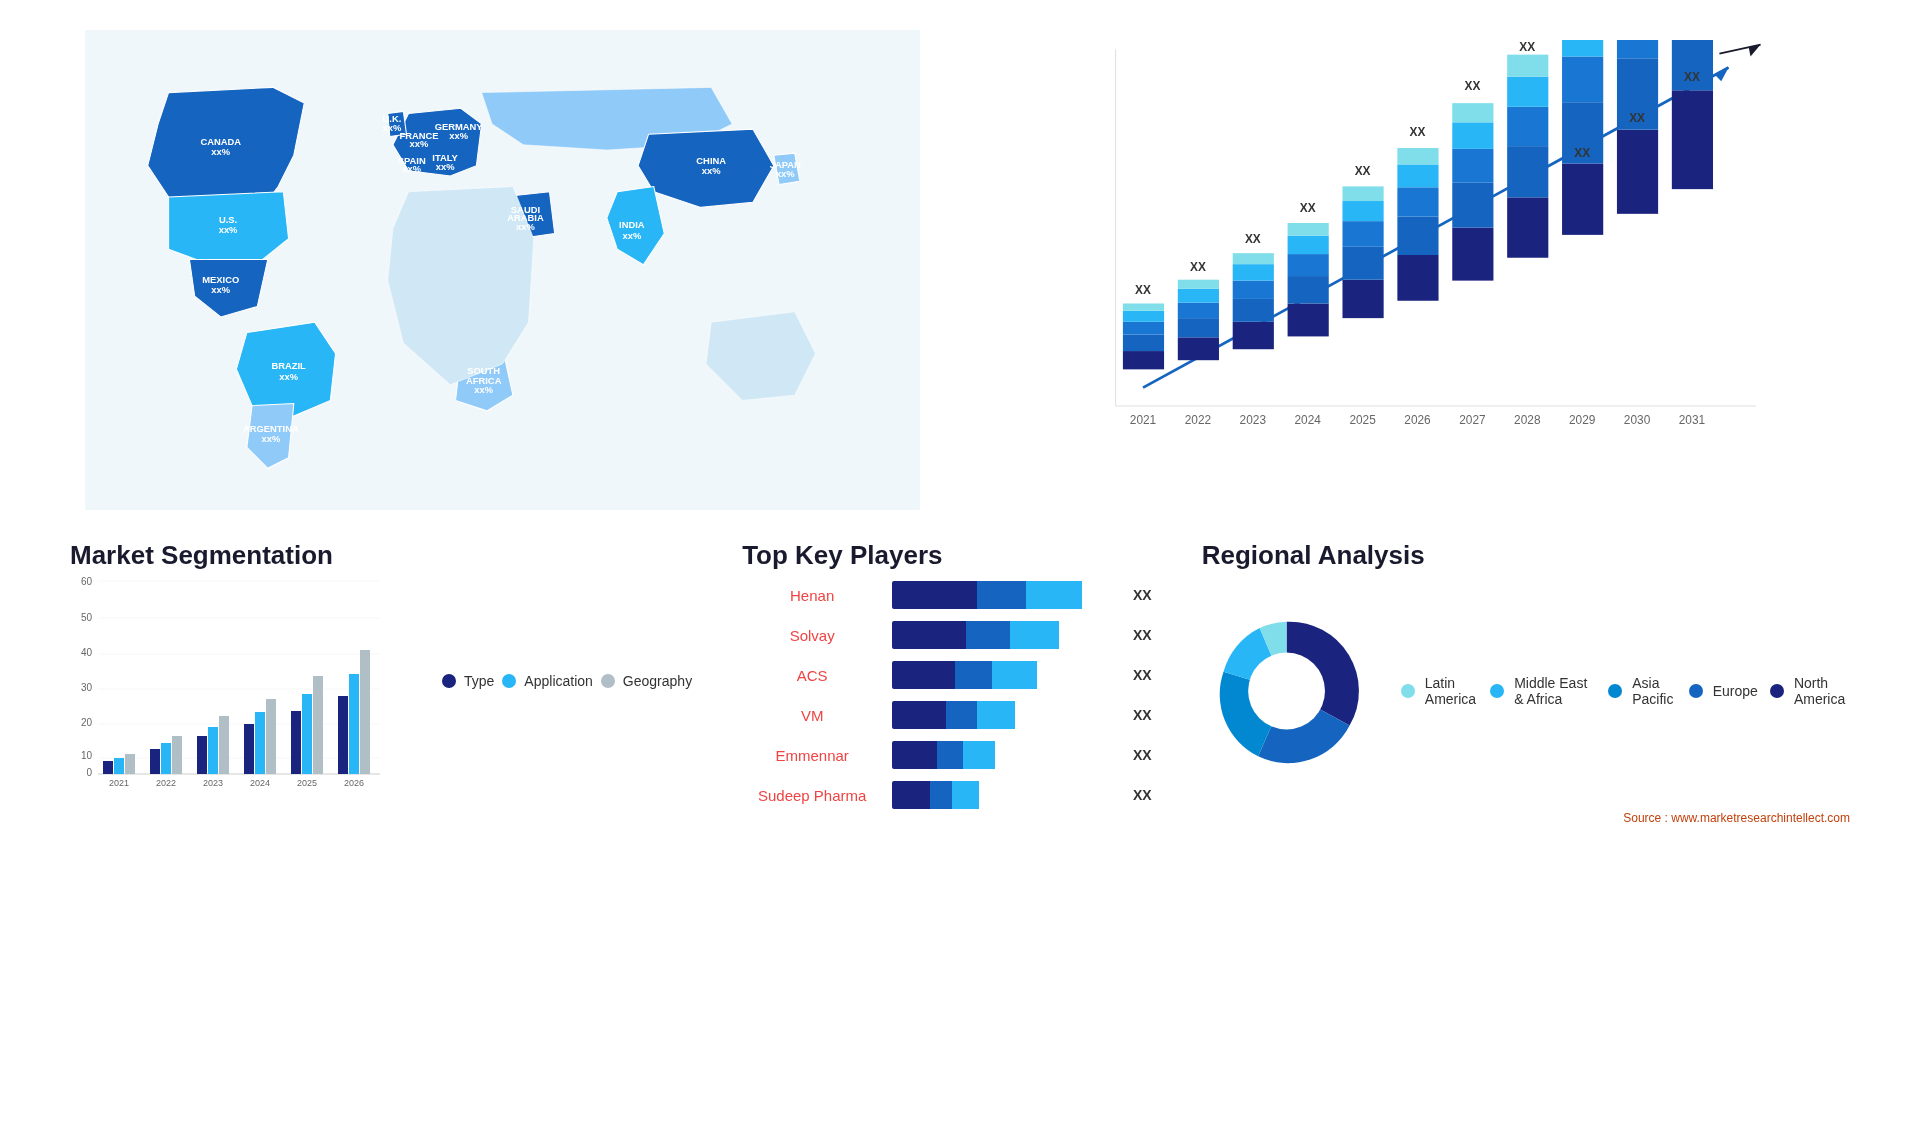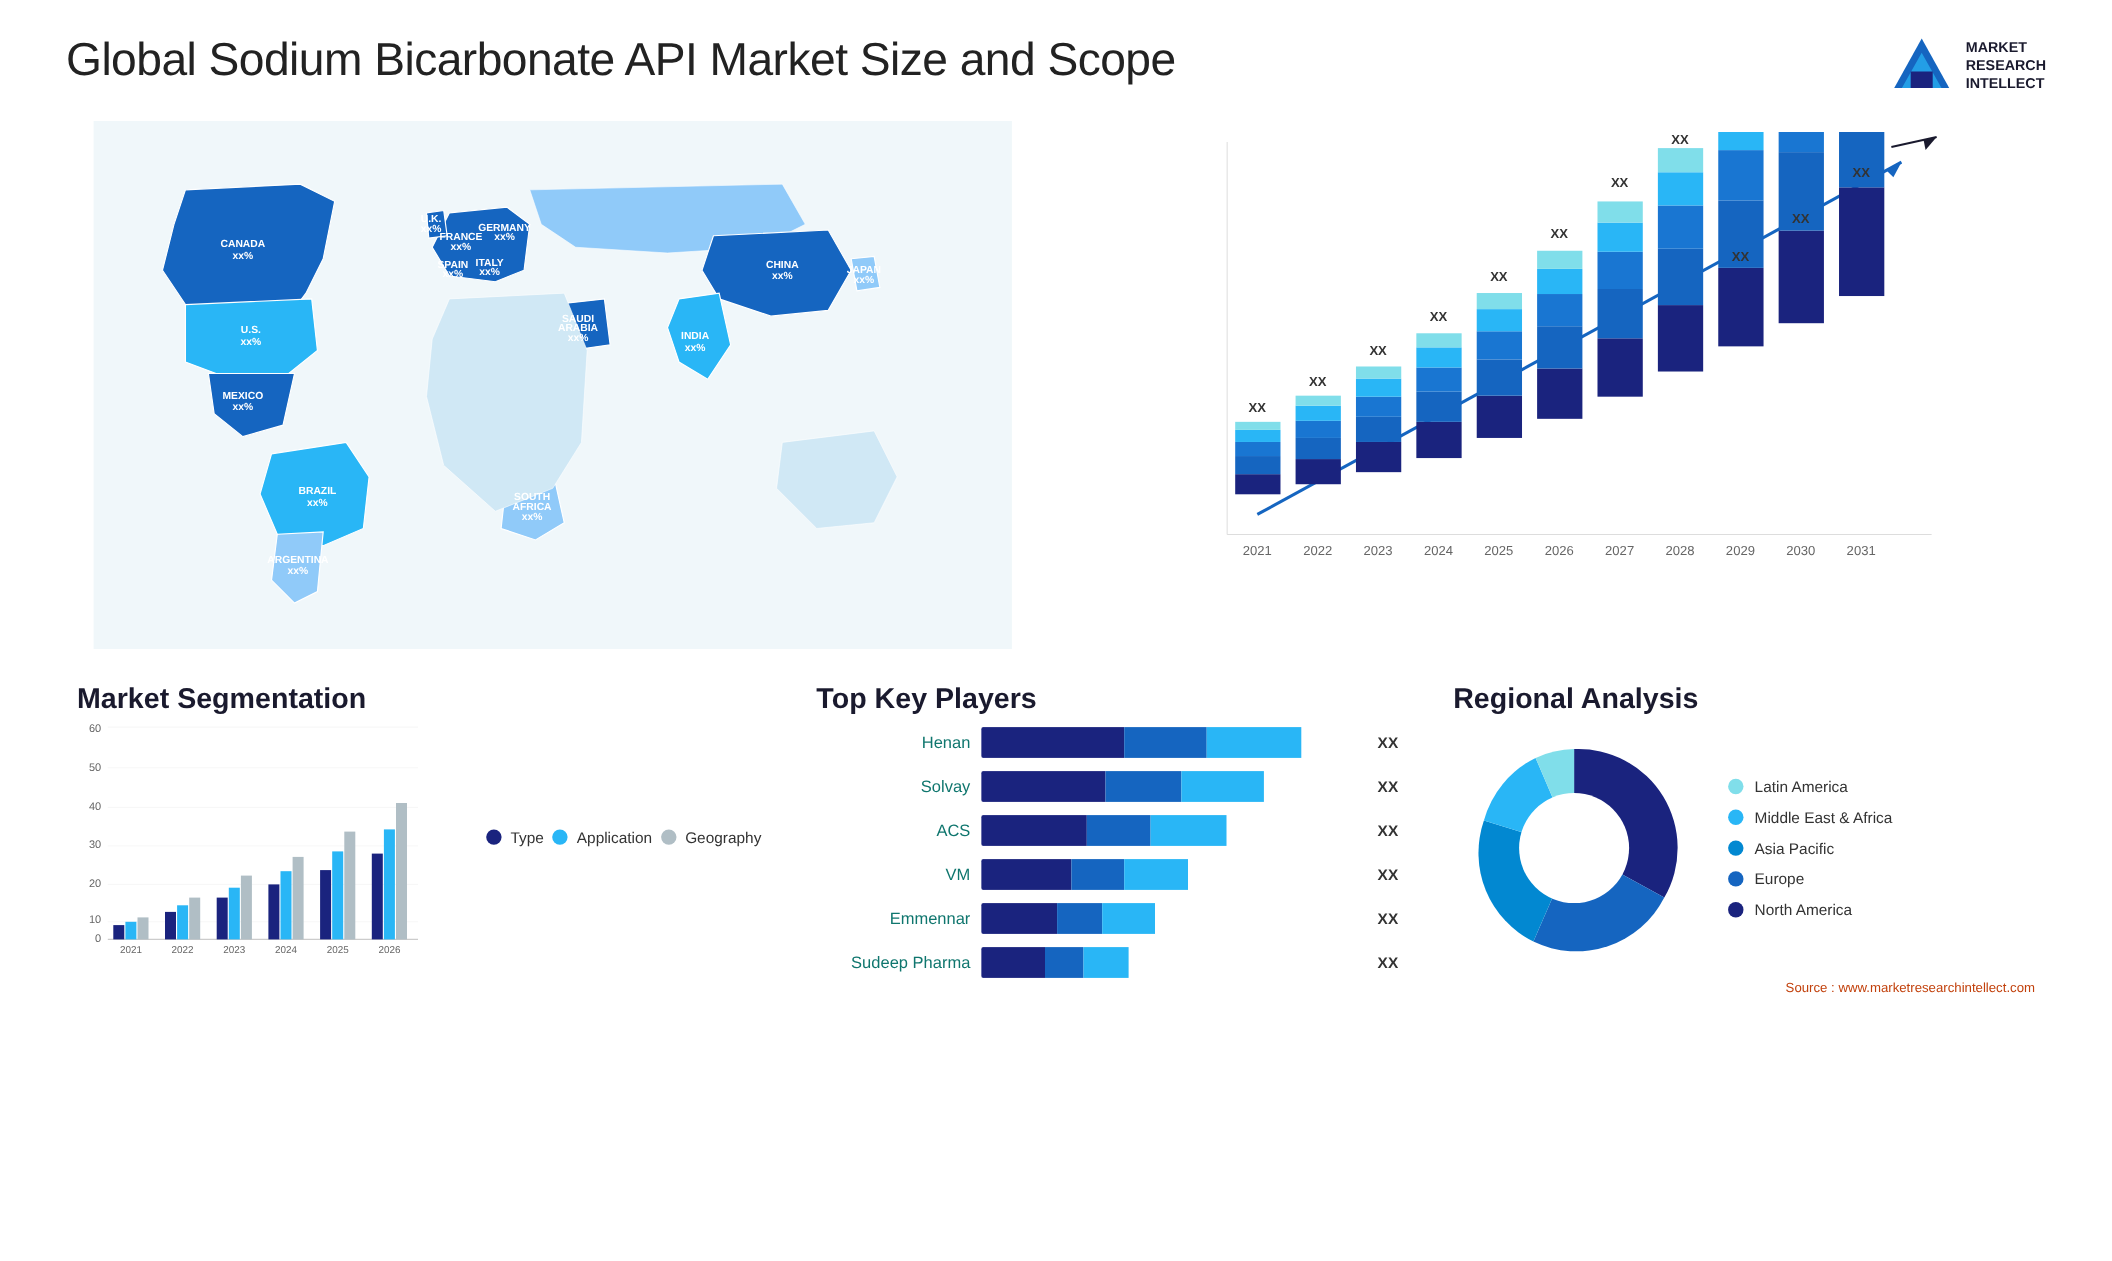--- a/index.html
+++ b/index.html
@@ -126,22 +126,22 @@
 
     .player-row {
       display: flex;
       align-items: center;
       gap: 10px;
     }
 
     .player-name {
       width: 140px;
       font-size: 15px;
-      color: #0f766e;
-      text-align: right;
+      color: #ef4444;
+      text-align: center;
     }
 
     .player-bar-container {
       flex: 1;
       height: 28px;
       position: relative;
     }
 
     .player-bar-bg {
       display: flex;
@@ -168,21 +168,21 @@
 
     .donut-container {
       display: flex;
       align-items: center;
       gap: 30px;
       margin-top: 10px;
     }
 
     .regional-legend {
       display: flex;
-      flex-direction: column;
+      flex-direction: row;
       gap: 12px;
     }
 
     .regional-legend-item {
       display: flex;
       align-items: center;
       gap: 10px;
       font-size: 14px;
       color: #333;
     }
@@ -199,36 +199,20 @@
       fill: #fff;
       font-weight: 700;
       text-anchor: middle;
     }
   </style>
 </head>
 <body>
 
 <div class="page-container">
 
-  <div class="header">
-    <h1 class="page-title">Global Sodium Bicarbonate API Market Size and Scope</h1>
-    <div class="logo-container">
-
-      <svg class="logo-icon" viewBox="0 0 60 60">
-        <polygon points="30,5 55,50 5,50" fill="#1565c0"></polygon>
-        <polygon points="30,18 48,50 12,50" fill="#29b6f6" opacity="0.7"></polygon>
-        <rect x="20" y="35" width="20" height="15" fill="#1a237e"></rect>
-      </svg>
-      <div class="logo-text">
-        <span>MARKET</span>
-        <span>RESEARCH</span>
-        <span>INTELLECT</span>
-      </div>
-    </div>
-  </div>
 
   <div style="display:grid; grid-template-columns: 1fr 1fr; gap:30px; height:490px;">
 
     <div class="map-section">
       <svg viewBox="0 0 800 460" width="100%" height="100%">
 
         <rect width="800" height="460" fill="#f0f7fa"></rect>
 
         <path d="M 80,60 L 180,55 L 210,70 L 200,120 L 185,150 L 170,170 L 140,180 L 110,175 L 80,160 L 60,130 L 70,90 Z" fill="#1565c0" stroke="white" stroke-width="1"></path>
 

